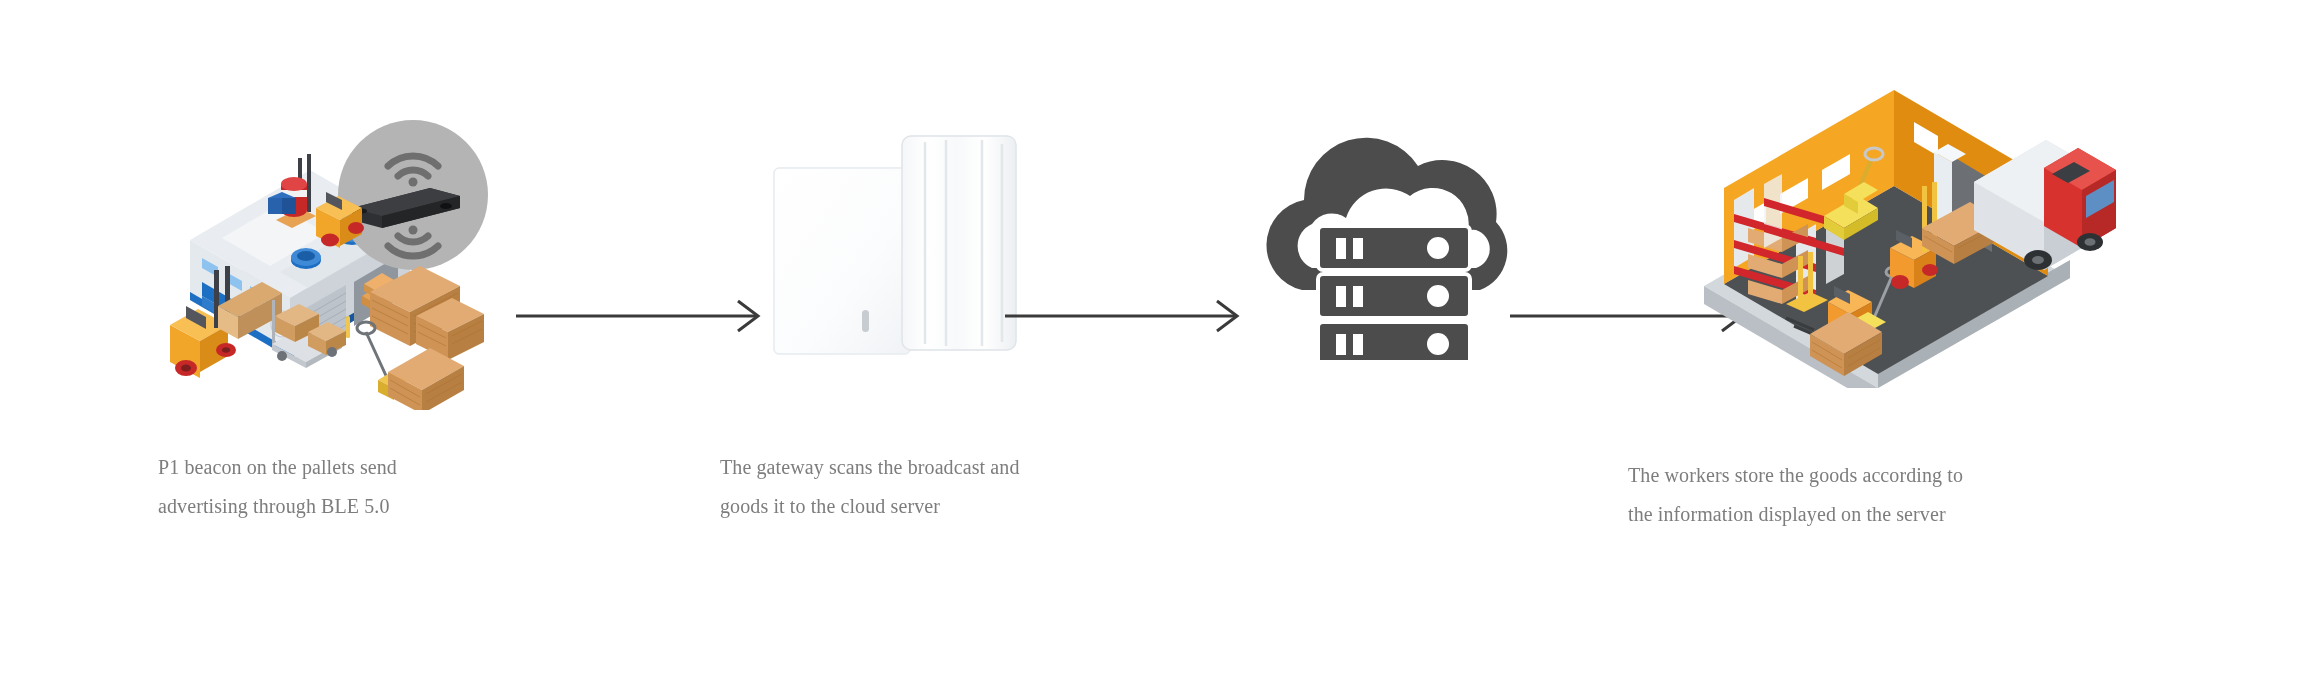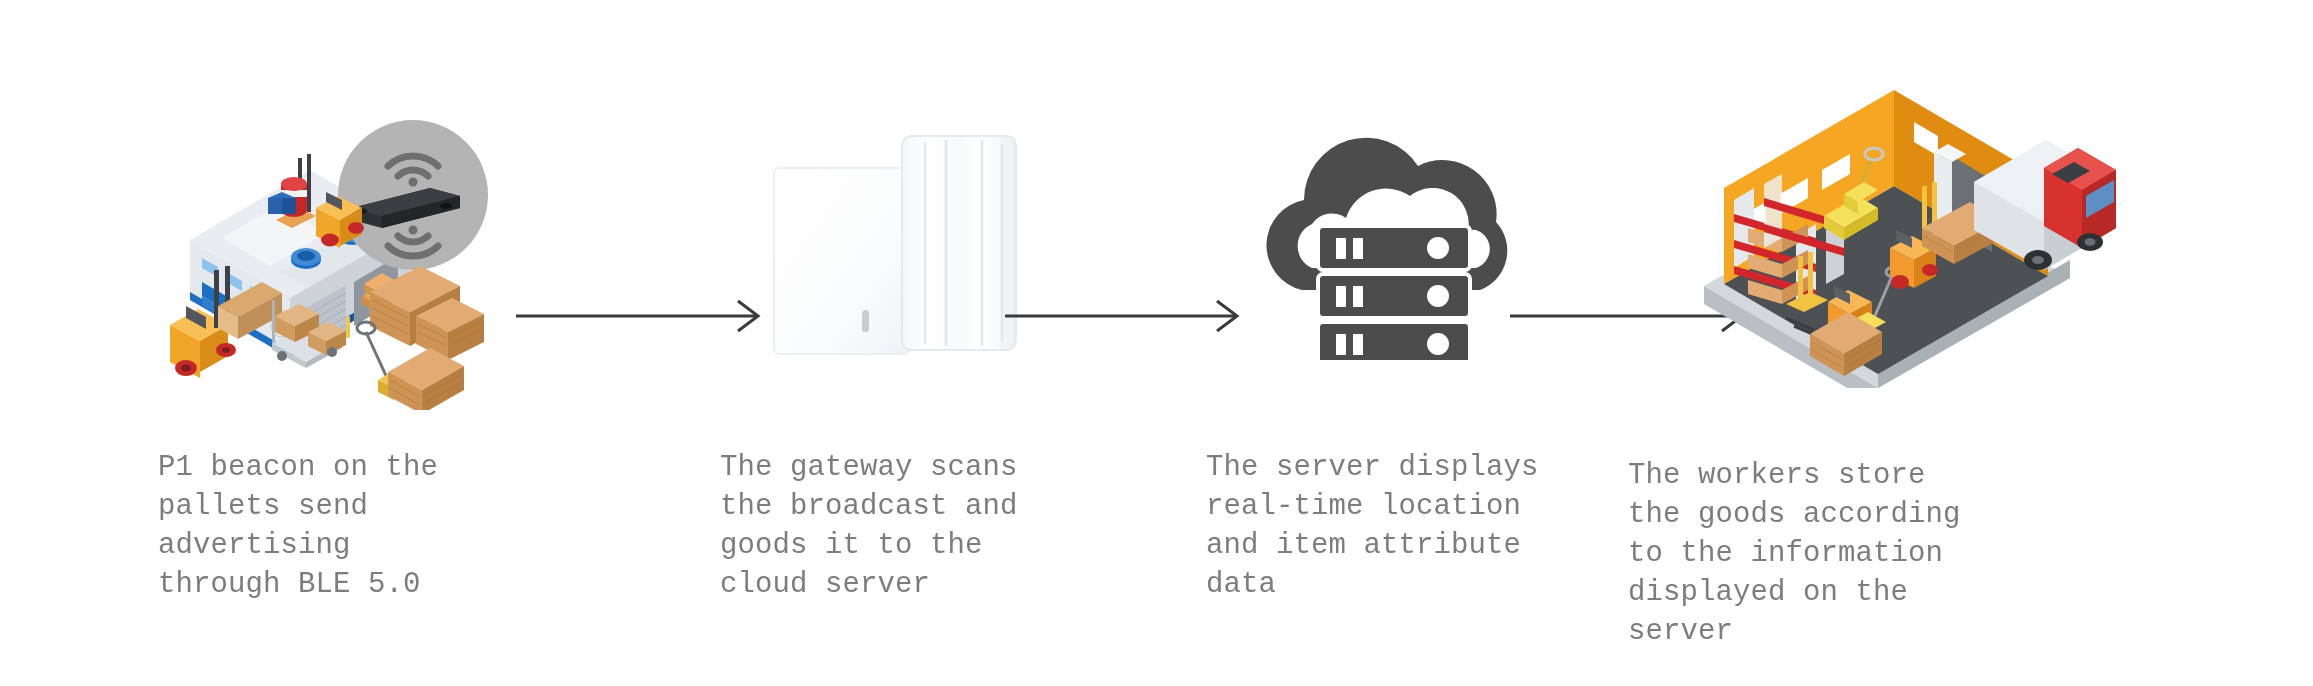--- a/index.html
+++ b/index.html
@@ -33,26 +33,26 @@
     width: 100%;
     height: 420px;
   }
   .step-visual svg {
     display: block;
     position: absolute;
   }
   .caption {
     position: absolute;
     color: #7d7d7d;
-    font-size: 29px;
+    font-size: 20px;
     line-height: 39px;
     font-weight: 400;
     letter-spacing: 0.1px;
     white-space: pre-line;
-    font-family: Liberation Mono, monospace;
+    font-family: Liberation Serif, serif;
   }
   .arrow {
     position: absolute;
     top: 296px;
     height: 40px;
   }
   .arrow svg { display: block; }
 </style>
 </head>
 <body>
@@ -335,21 +335,20 @@
           </g>
           <g>
             <rect x="78" y="222" width="152" height="44" rx="5" fill="#4c4c4c" stroke="#ffffff" stroke-width="4"></rect>
             <rect x="96" y="234" width="10" height="21" fill="#ffffff"></rect>
             <rect x="113" y="234" width="10" height="21" fill="#ffffff"></rect>
             <circle cx="198" cy="244" r="11" fill="#ffffff"></circle>
           </g>
         </g>
       </svg>
     </div>
-    <div class="caption" style="left:-39px; top:448px; width:340px;">The server displays real-time location and item attribute data</div>
   </div>
 
   <div class="arrow" style="left:1510px; width:240px;">
     <svg width="240" height="40" viewBox="0 0 240 40">
       <line x1="0" y1="20" x2="230" y2="20" stroke="#3a3a3a" stroke-width="3"></line>
       <polyline points="212,5 232,20 212,35" fill="none" stroke="#3a3a3a" stroke-width="3"></polyline>
     </svg>
   </div>
 
   <div class="step" style="left:1676px; width:560px;margin-top:8px;">

